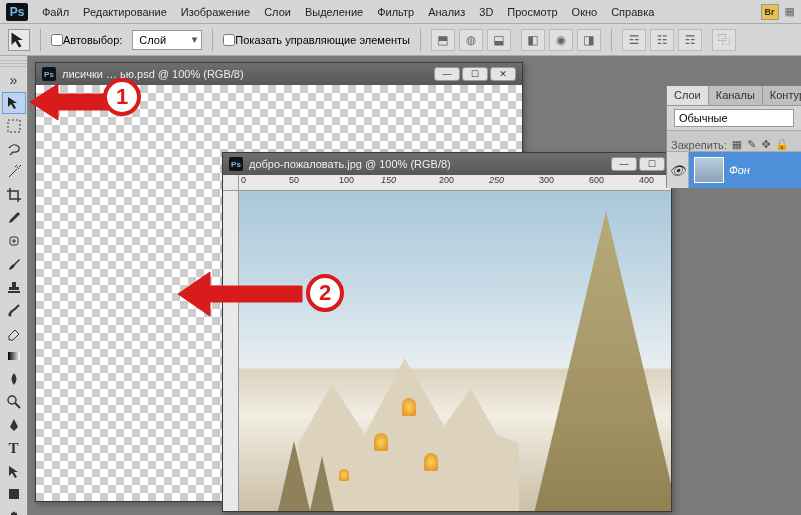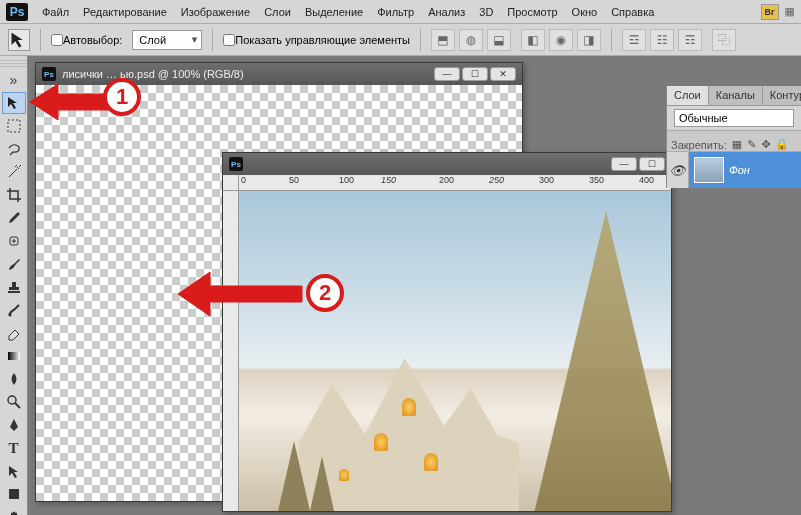--- a/index.html
+++ b/index.html
@@ -269,36 +269,37 @@
         <div class="win-btn">☐</div>
         <div class="win-btn">✕</div>
       </div>
     </div>
     <div class="doc-canvas checker"></div>
   </div>
 
   <div class="docwin" style="top:96px; left:222px; width:450px; height:360px;">
     <div class="titlebar">
       <div class="ps-ico">Ps</div>
+      <span>добро-пожаловать.jpg @ 100% (RGB/8)</span>
       <div class="win-btns">
         <div class="win-btn">—</div>
         <div class="win-btn">☐</div>
       </div>
     </div>
     <div class="doc-canvas" style="background:#fff;">
       <div class="ruler-corner"></div>
       <div class="ruler-h">
         <span class="ruler-label" style="left:2px;">0</span>
         <span class="ruler-label" style="left:50px;">50</span>
         <span class="ruler-label" style="left:100px;">100</span>
         <span class="ruler-label" style="left:142px;font-style:italic;">150</span>
         <span class="ruler-label" style="left:200px;">200</span>
         <span class="ruler-label" style="left:250px;font-style:italic;">250</span>
         <span class="ruler-label" style="left:300px;">300</span>
-        <span class="ruler-label" style="left:350px;">350</span>
+        <span class="ruler-label" style="left:350px;">600</span>
         <span class="ruler-label" style="left:400px;">400</span>
       </div>
       <div class="ruler-v"></div>
       <div class="photo">
         <div class="tree"></div>
         <div class="house"></div>
         <div class="windowlit" style="bottom:60px;left:135px"></div>
         <div class="windowlit" style="bottom:40px;left:185px"></div>
         <div class="windowlit" style="bottom:95px;left:163px"></div>
         <div class="windowlit" style="bottom:30px;left:100px;width:10px;height:12px"></div>

